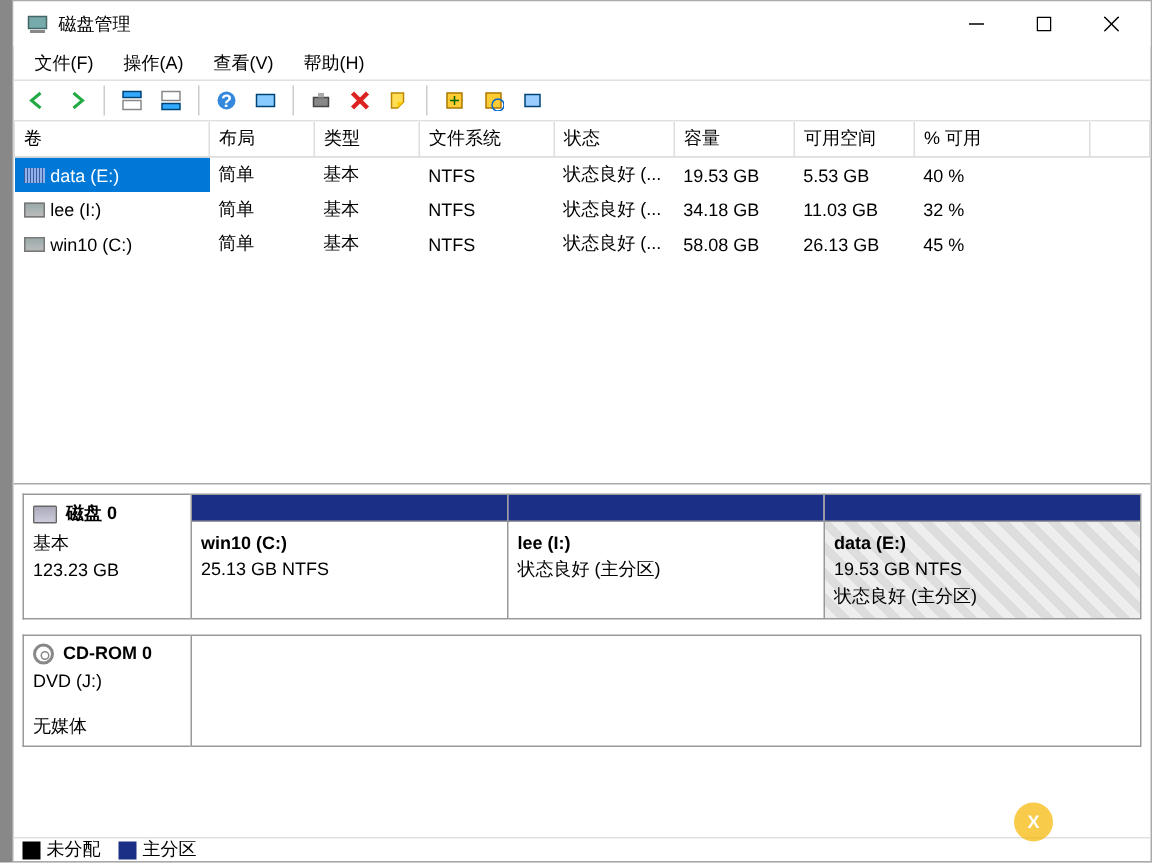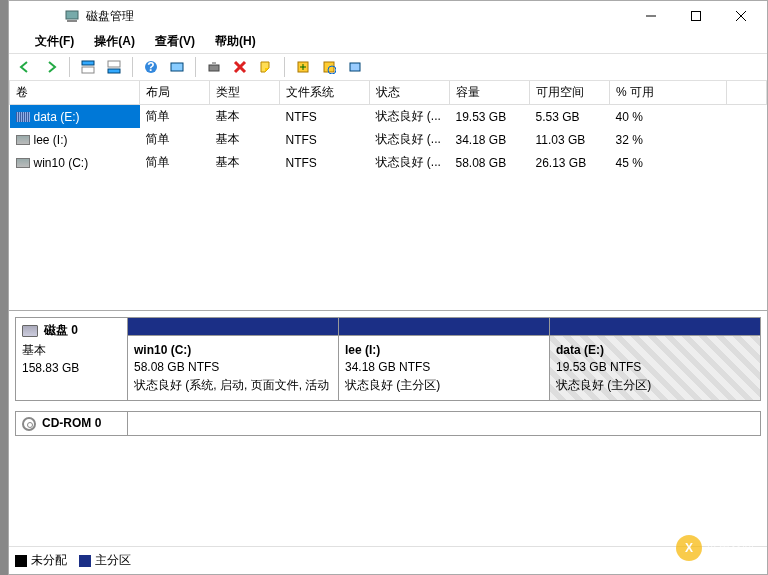--- a/index.html
+++ b/index.html
@@ -1,23 +1,23 @@
 <!DOCTYPE html>
 <html><head>
 <meta charset="utf-8">
 <style>
 * { margin: 0; padding: 0; box-sizing: border-box; font-family: "Microsoft YaHei", "Segoe UI", sans-serif; font-size: 12px; }
 body { background: #888; width: 768px; height: 575px; overflow: hidden; position: relative; }
 .window { position: absolute; left: 8px; top: 0; width: 760px; height: 575px; background: #fff; border: 1px solid #aaa; display: flex; flex-direction: column; }
-.titlebar { height: 30px; display: flex; align-items: center; padding: 0 4px; background: #fff; margin-left: 47px; }
+.titlebar { height: 30px; display: flex; align-items: center; padding: 0 4px; background: #fff; }
 .titlebar-icon { width: 16px; height: 16px; margin: 0 4px; }
 .titlebar-text { flex: 1; padding-left: 2px; }
 .win-controls { display: flex; }
 .win-btn { width: 45px; height: 30px; display: flex; align-items: center; justify-content: center; cursor: pointer; }
-.menubar { height: 22px; display: flex; padding: 0 22px; gap: 12px; font-weight: bold; }
+.menubar { height: 22px; display: flex; align-items: center; padding: 0 10px; gap: 12px; }
 .menu-item { cursor: pointer; padding: 2px 4px; }
 .toolbar { height: 28px; border-top: 1px solid #e0e0e0; border-bottom: 1px solid #e0e0e0; display: flex; align-items: center; padding: 0 4px; gap: 2px; }
 .tool-btn { width: 24px; height: 24px; display: flex; align-items: center; justify-content: center; cursor: pointer; border: 1px solid transparent; }
 .tool-sep { width: 1px; height: 20px; background: #ccc; margin: 0 4px; }
 .content { flex: 1; display: flex; flex-direction: column; overflow: hidden; }
 .vol-pane { flex: 1; overflow: auto; border-bottom: 1px solid #aaa; }
 .vol-table { width: 100%; border-collapse: collapse; }
 .vol-table th { text-align: left; font-weight: normal; padding: 3px 6px; background: #fff; border: 1px solid #ddd; border-top: none; font-size: 12px; white-space: nowrap; }
 .vol-table td { padding: 3px 6px; white-space: nowrap; }
 .vol-row { cursor: pointer; }
@@ -31,21 +31,21 @@
 .disk-side-title { font-weight: bold; }
 .disk-side-info { margin-top: 2px; line-height: 1.5; }
 .disk-parts { flex: 1; display: flex; border: 1px solid #999; }
 .disk-part { flex: 1; display: flex; flex-direction: column; }
 .disk-part + .disk-part { border-left: 1px solid #999; }
 .part-bar { height: 18px; background: #1b2f86; border-bottom: 1px solid #999; }
 .part-body { flex: 1; padding: 6px; line-height: 1.45; }
 .part-body.selected { background: repeating-linear-gradient(45deg,#eee 0 6px,#ddd 6px 12px); }
 .part-title { font-weight: bold; }
 .cdrom-area { flex: 1; padding: 6px; }
-.statusbar { height: 28px; border-top: 1px solid #e0e0e0; display: flex; align-items: center; padding: 0 6px; gap: 12px; text-align: center; }
+.statusbar { height: 16px; border-top: 1px solid #e0e0e0; display: flex; align-items: center; padding: 0 6px; gap: 12px; text-align: center; }
 .legend-sw { display: inline-block; width: 12px; height: 12px; vertical-align: middle; margin-right: 4px; }
 .legend-sw.unalloc { background: #000; }
 .legend-sw.primary { background: #1b2f86; }
 .watermark { position: absolute; right: 14px; bottom: 14px; opacity: 0.7; display: flex; align-items: center; gap: 4px; color: #fff; font-size: 14px; pointer-events: none; }
 .watermark-badge { width: 26px; height: 26px; border-radius: 50%; background: #f7b600; display: flex; align-items: center; justify-content: center; font-weight: bold; color: #fff; }
 .hdd-icon-sm { display:inline-block; width:16px;height:12px;background:linear-gradient(#aab,#ccd);border:1px solid #666;border-radius:1px;vertical-align:middle;margin-right:6px; }
 .cd-icon-sm { display:inline-block;width:14px;height:14px;border:2px solid #888;border-radius:50%;vertical-align:middle;margin-right:6px;position:relative; }
 .cd-icon-sm:after{content:'';position:absolute;left:3px;top:3px;width:4px;height:4px;border:1px solid #888;border-radius:50%;}
 svg { display:block; }
 </style>
@@ -216,54 +216,57 @@
           </tbody>
       </table>
     </div>
 
     <div class="disk-pane">
       <div class="disk-block">
         <div class="disk-side">
           <div><span class="hdd-icon-sm"></span><span class="disk-side-title">磁盘 0</span></div>
           <div class="disk-side-info">
             <div>基本</div>
-            <div>158.83 GB</div>
+            <div>123.23 GB</div>
           </div>
         </div>
         <div class="disk-parts" id="disk0-parts">
             <div class="disk-part">
               <div class="part-bar"></div>
               <div class="part-body">
                 <div class="part-title">win10  (C:)</div>
-                <div>58.08 GB NTFS</div>
-                <div>状态良好 (系统, 启动, 页面文件, 活动</div>
+                <div>25.13 GB NTFS</div>
               </div>
             </div>
             <div class="disk-part">
               <div class="part-bar"></div>
               <div class="part-body">
                 <div class="part-title">lee  (I:)</div>
-                <div>34.18 GB NTFS</div>
                 <div>状态良好 (主分区)</div>
               </div>
             </div>
             <div class="disk-part">
               <div class="part-bar"></div>
               <div class="part-body selected">
                 <div class="part-title">data  (E:)</div>
                 <div>19.53 GB NTFS</div>
                 <div>状态良好 (主分区)</div>
               </div>
             </div>
           </div>
       </div>
 
       <div class="disk-block">
         <div class="disk-side">
           <div><span class="cd-icon-sm"></span><span class="disk-side-title">CD-ROM 0</span></div>
+          <div class="disk-side-info">
+            <div>DVD (J:)</div>
+            <div style="height:12px"></div>
+            <div>无媒体</div>
+          </div>
         </div>
         <div class="disk-parts">
           <div class="cdrom-area"></div>
         </div>
       </div>
     </div>
   </div>
 
   <div class="statusbar">
     <span><span class="legend-sw unalloc"></span><span>未分配</span></span>

